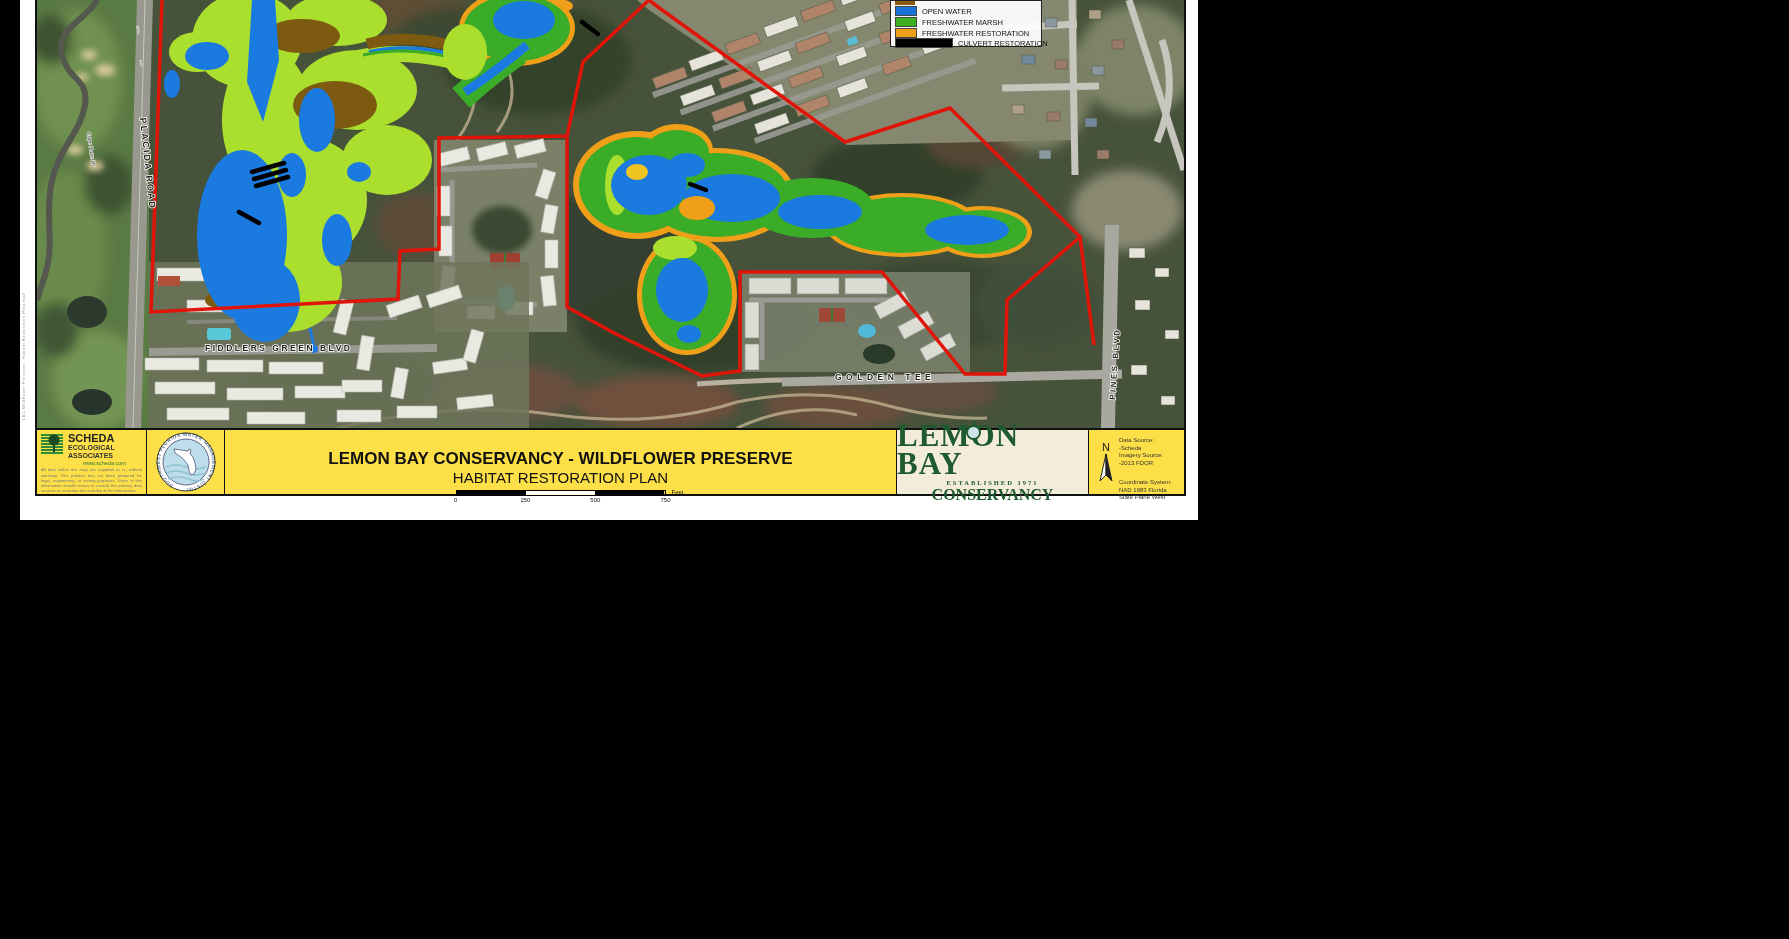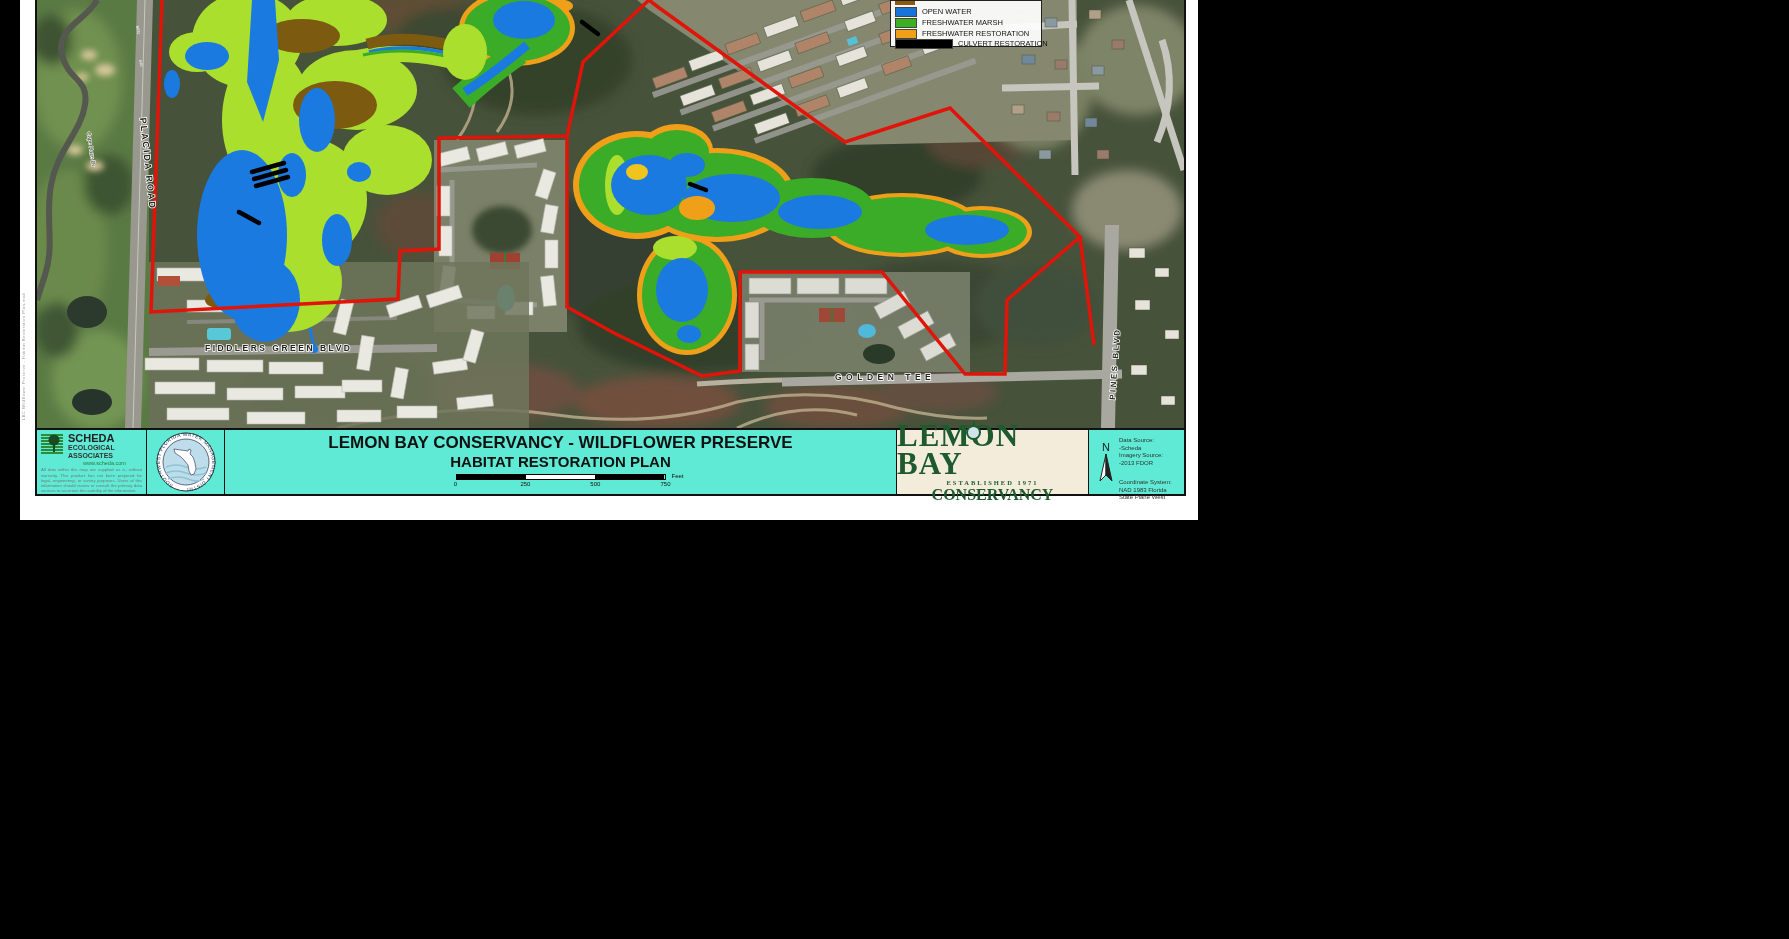--- a/index.html
+++ b/index.html
@@ -11,39 +11,39 @@
                letter-spacing:.5px;overflow:hidden;}
   .frame{position:absolute;left:15px;top:0;width:1147px;height:494px;
          border-left:2px solid #111;border-right:2px solid #111;border-bottom:2px solid #111;
          box-sizing:content-box;}
   .map-area{position:relative;width:1147px;height:428px;overflow:hidden;background:#47523a;}
   .map-area svg{display:block;}
   
   .legend{position:absolute;left:853px;top:0;width:152px;height:47px;background:rgba(255,255,255,.93);
           border:1px solid #222;box-sizing:border-box;}
   .lg-partial{position:absolute;left:4px;top:0;width:20px;height:4px;background:#8a5a10;}
-  .lg-row{position:absolute;left:4px;display:flex;align-items:flex-start;height:9px;}
+  .lg-row{position:absolute;left:4px;display:flex;align-items:flex-end;height:9px;}
   .lg-row .sw{width:20px;height:8px;margin-right:5px;border:.5px solid #444;}
   .sw-water{background:#1874d8;}.sw-marsh{background:#3cb020;}.sw-trans{background:#f0a018;}
   .sw-culv{width:56px !important;background:#000;}
   .lg-row span{font-size:7.5px;color:#111;white-space:nowrap;}
   
-  .tb{display:flex;width:1147px;height:66px;background:#5eead4;border-top:2px solid #111;box-sizing:border-box;}
+  .tb{display:flex;width:1147px;height:66px;background:#fde047;border-top:2px solid #111;box-sizing:border-box;}
   .tb>div{box-sizing:border-box;border-right:1.5px solid #111;position:relative;height:100%;}
   .tb>div:last-child{border-right:none;}
   .sec-scheda{width:110px;padding:3px 4px;}
   .scheda-top{display:flex;align-items:flex-start;}
   .scheda-name{font-weight:bold;font-size:11px;color:#222;line-height:1;}
   .scheda-sub{font-weight:bold;font-size:7px;color:#333;line-height:1.1;}
   .scheda-url{font-size:5.5px;color:#2e7a3a;text-align:center;margin:1px 0 1px 26px;}
   .scheda-disc{font-size:4.2px;line-height:1.25;color:#777;text-align:justify;}
   .sec-seal{width:78px;display:flex;align-items:center;justify-content:center;}
-  .sec-title{width:672px;text-align:center;padding-top:4px;}
+  .sec-title{width:672px;text-align:center;padding-top:20px;}
   .t1{font-size:17px;font-weight:bold;color:#111;line-height:1.1;}
-  .t2{font-size:15px;font-weight:bold;color:#111;line-height:1.15;}
+  .t2{font-size:15px;font-weight:normal;color:#111;line-height:1.15;}
   .t3{font-size:10px;font-weight:bold;color:#222;margin-top:1px;}
   .scalebar{width:210px;margin:4px auto 0;position:relative;}
   .bar{display:flex;height:6px;border:1px solid #000;width:210px;box-sizing:border-box;}
   .bar i{flex:1;}
   .b-k{background:#000;}.b-w{background:#fff;}
   .ticks{position:relative;height:8px;font-size:6px;color:#111;}
   .ticks span{position:absolute;top:1px;transform:translateX(-50%);}
   .feet{position:absolute;right:-18px;top:-1px;font-size:6px;color:#111;}
   .sec-lbc{width:192px;background:#f3ecda;display:flex;flex-direction:column;align-items:center;
            justify-content:center;font-family:"Liberation Serif",serif;color:#1d5a2e;}

